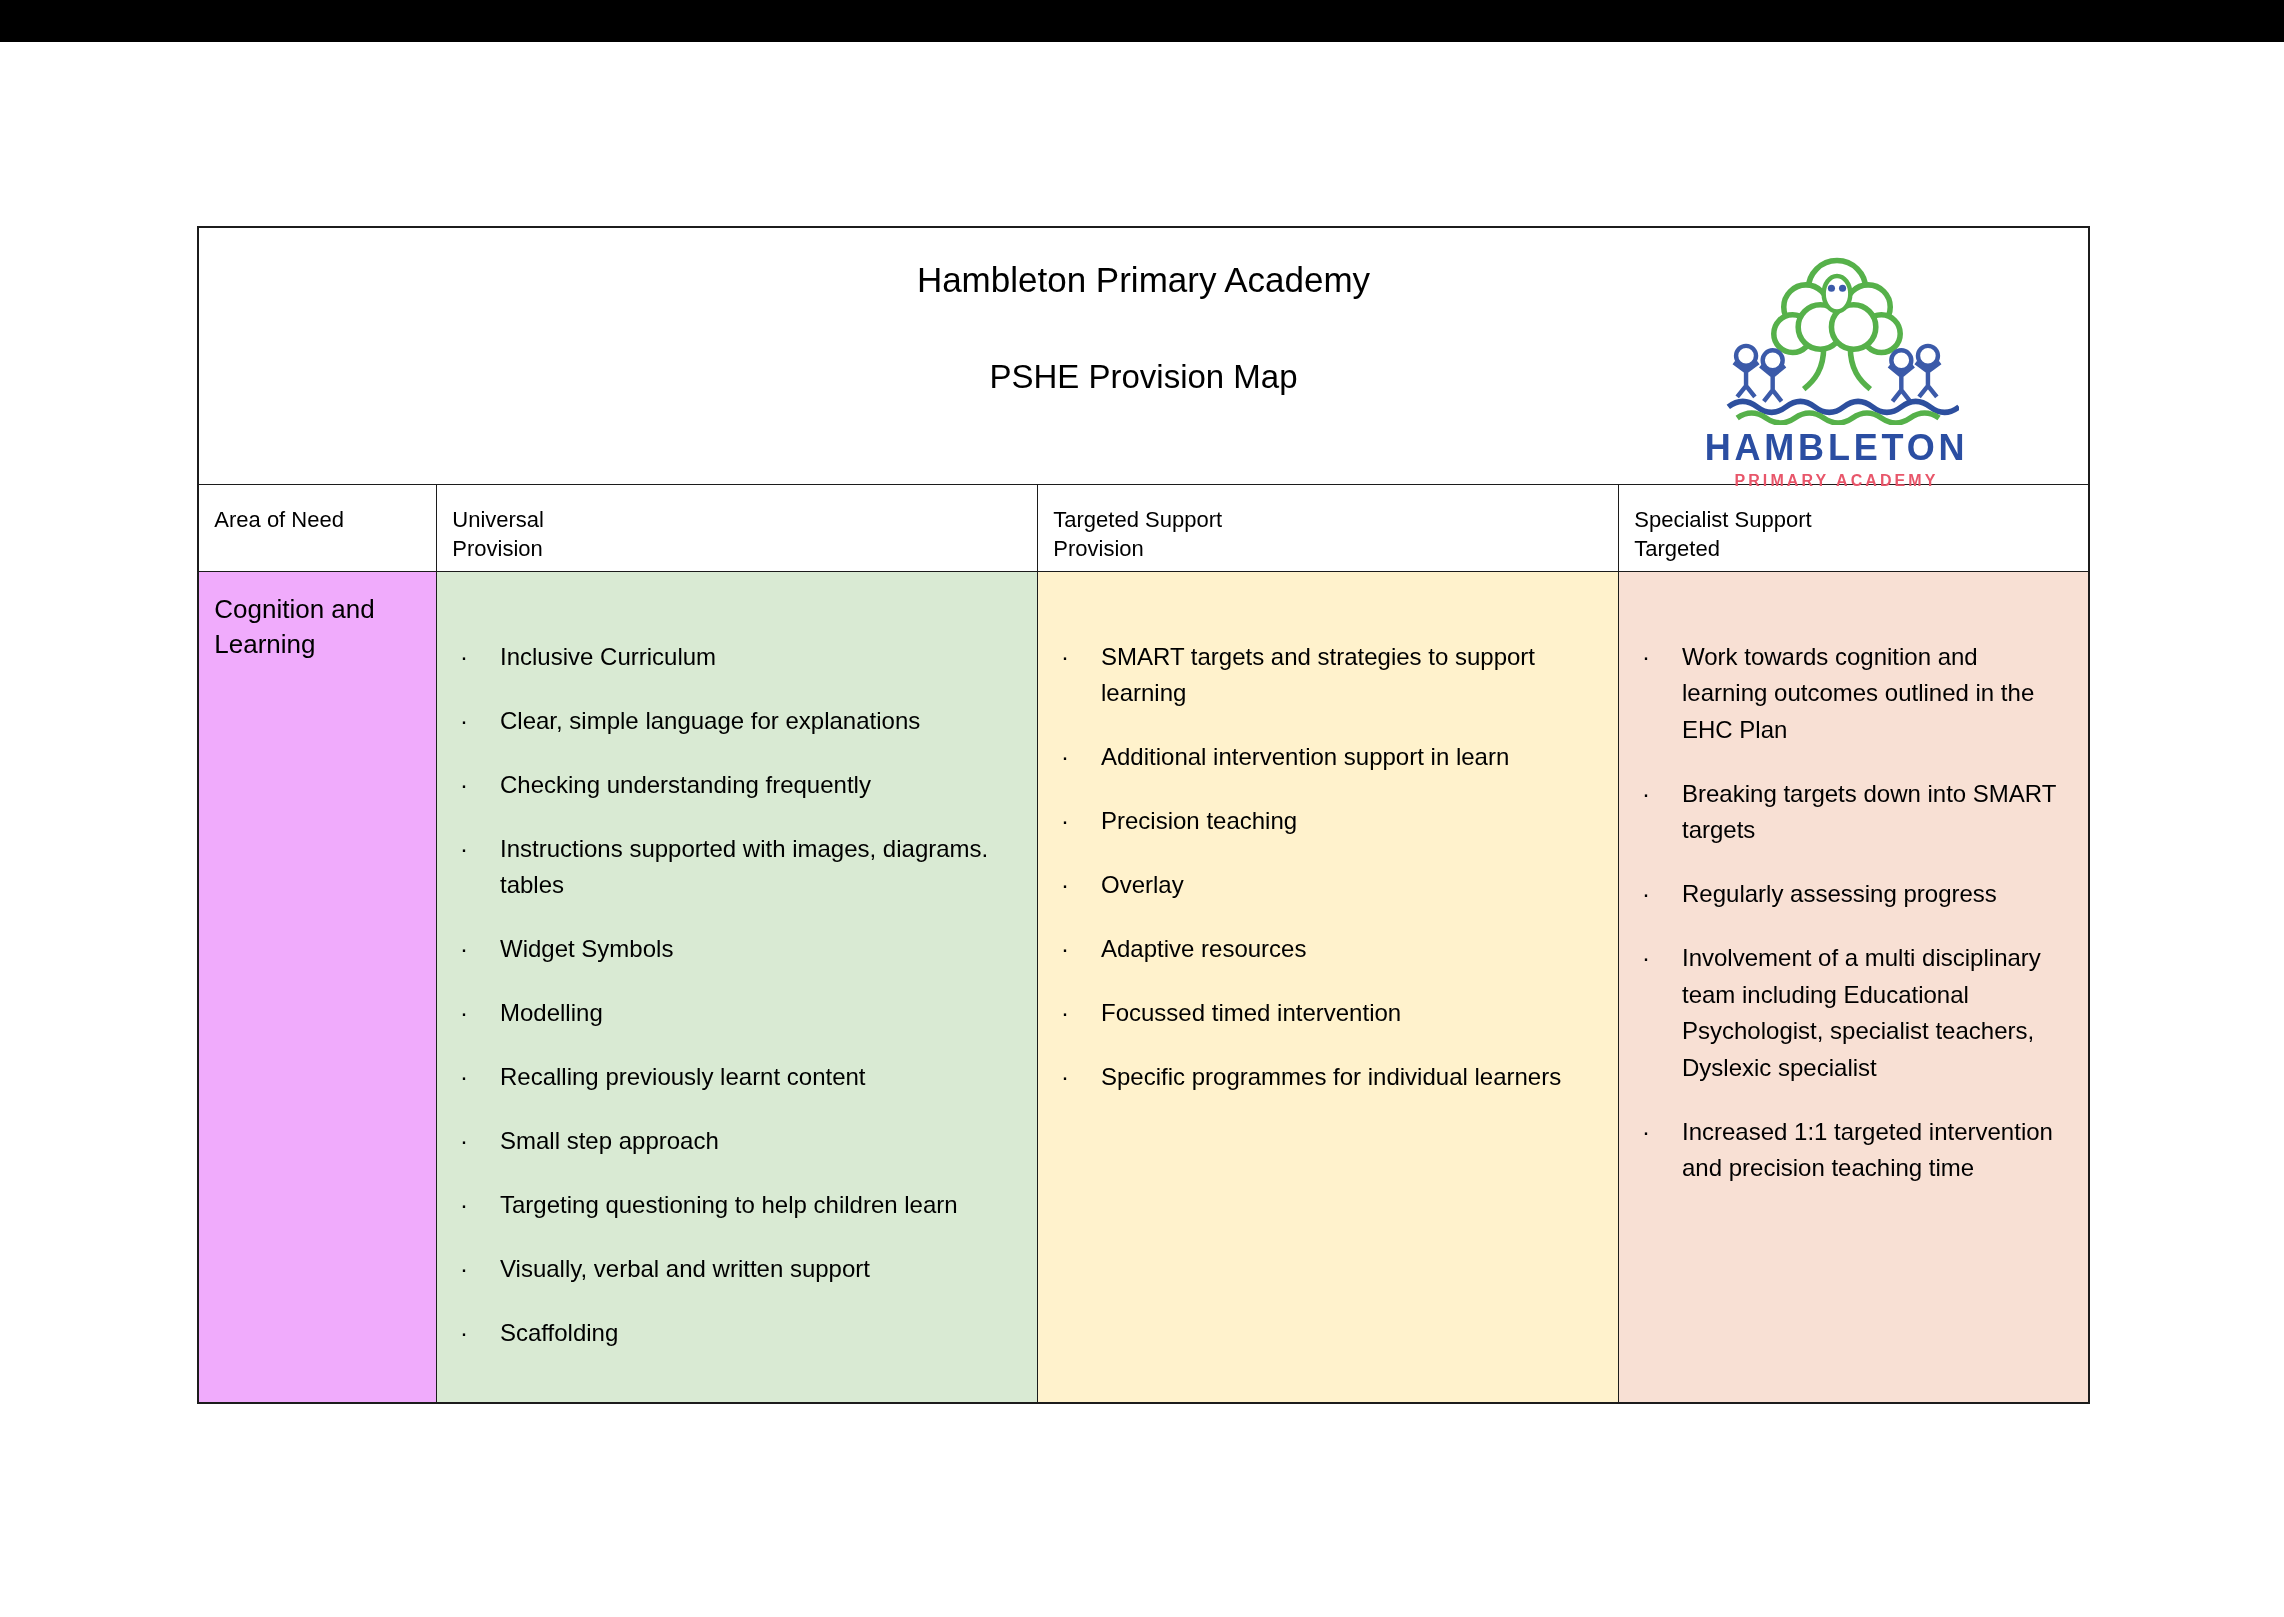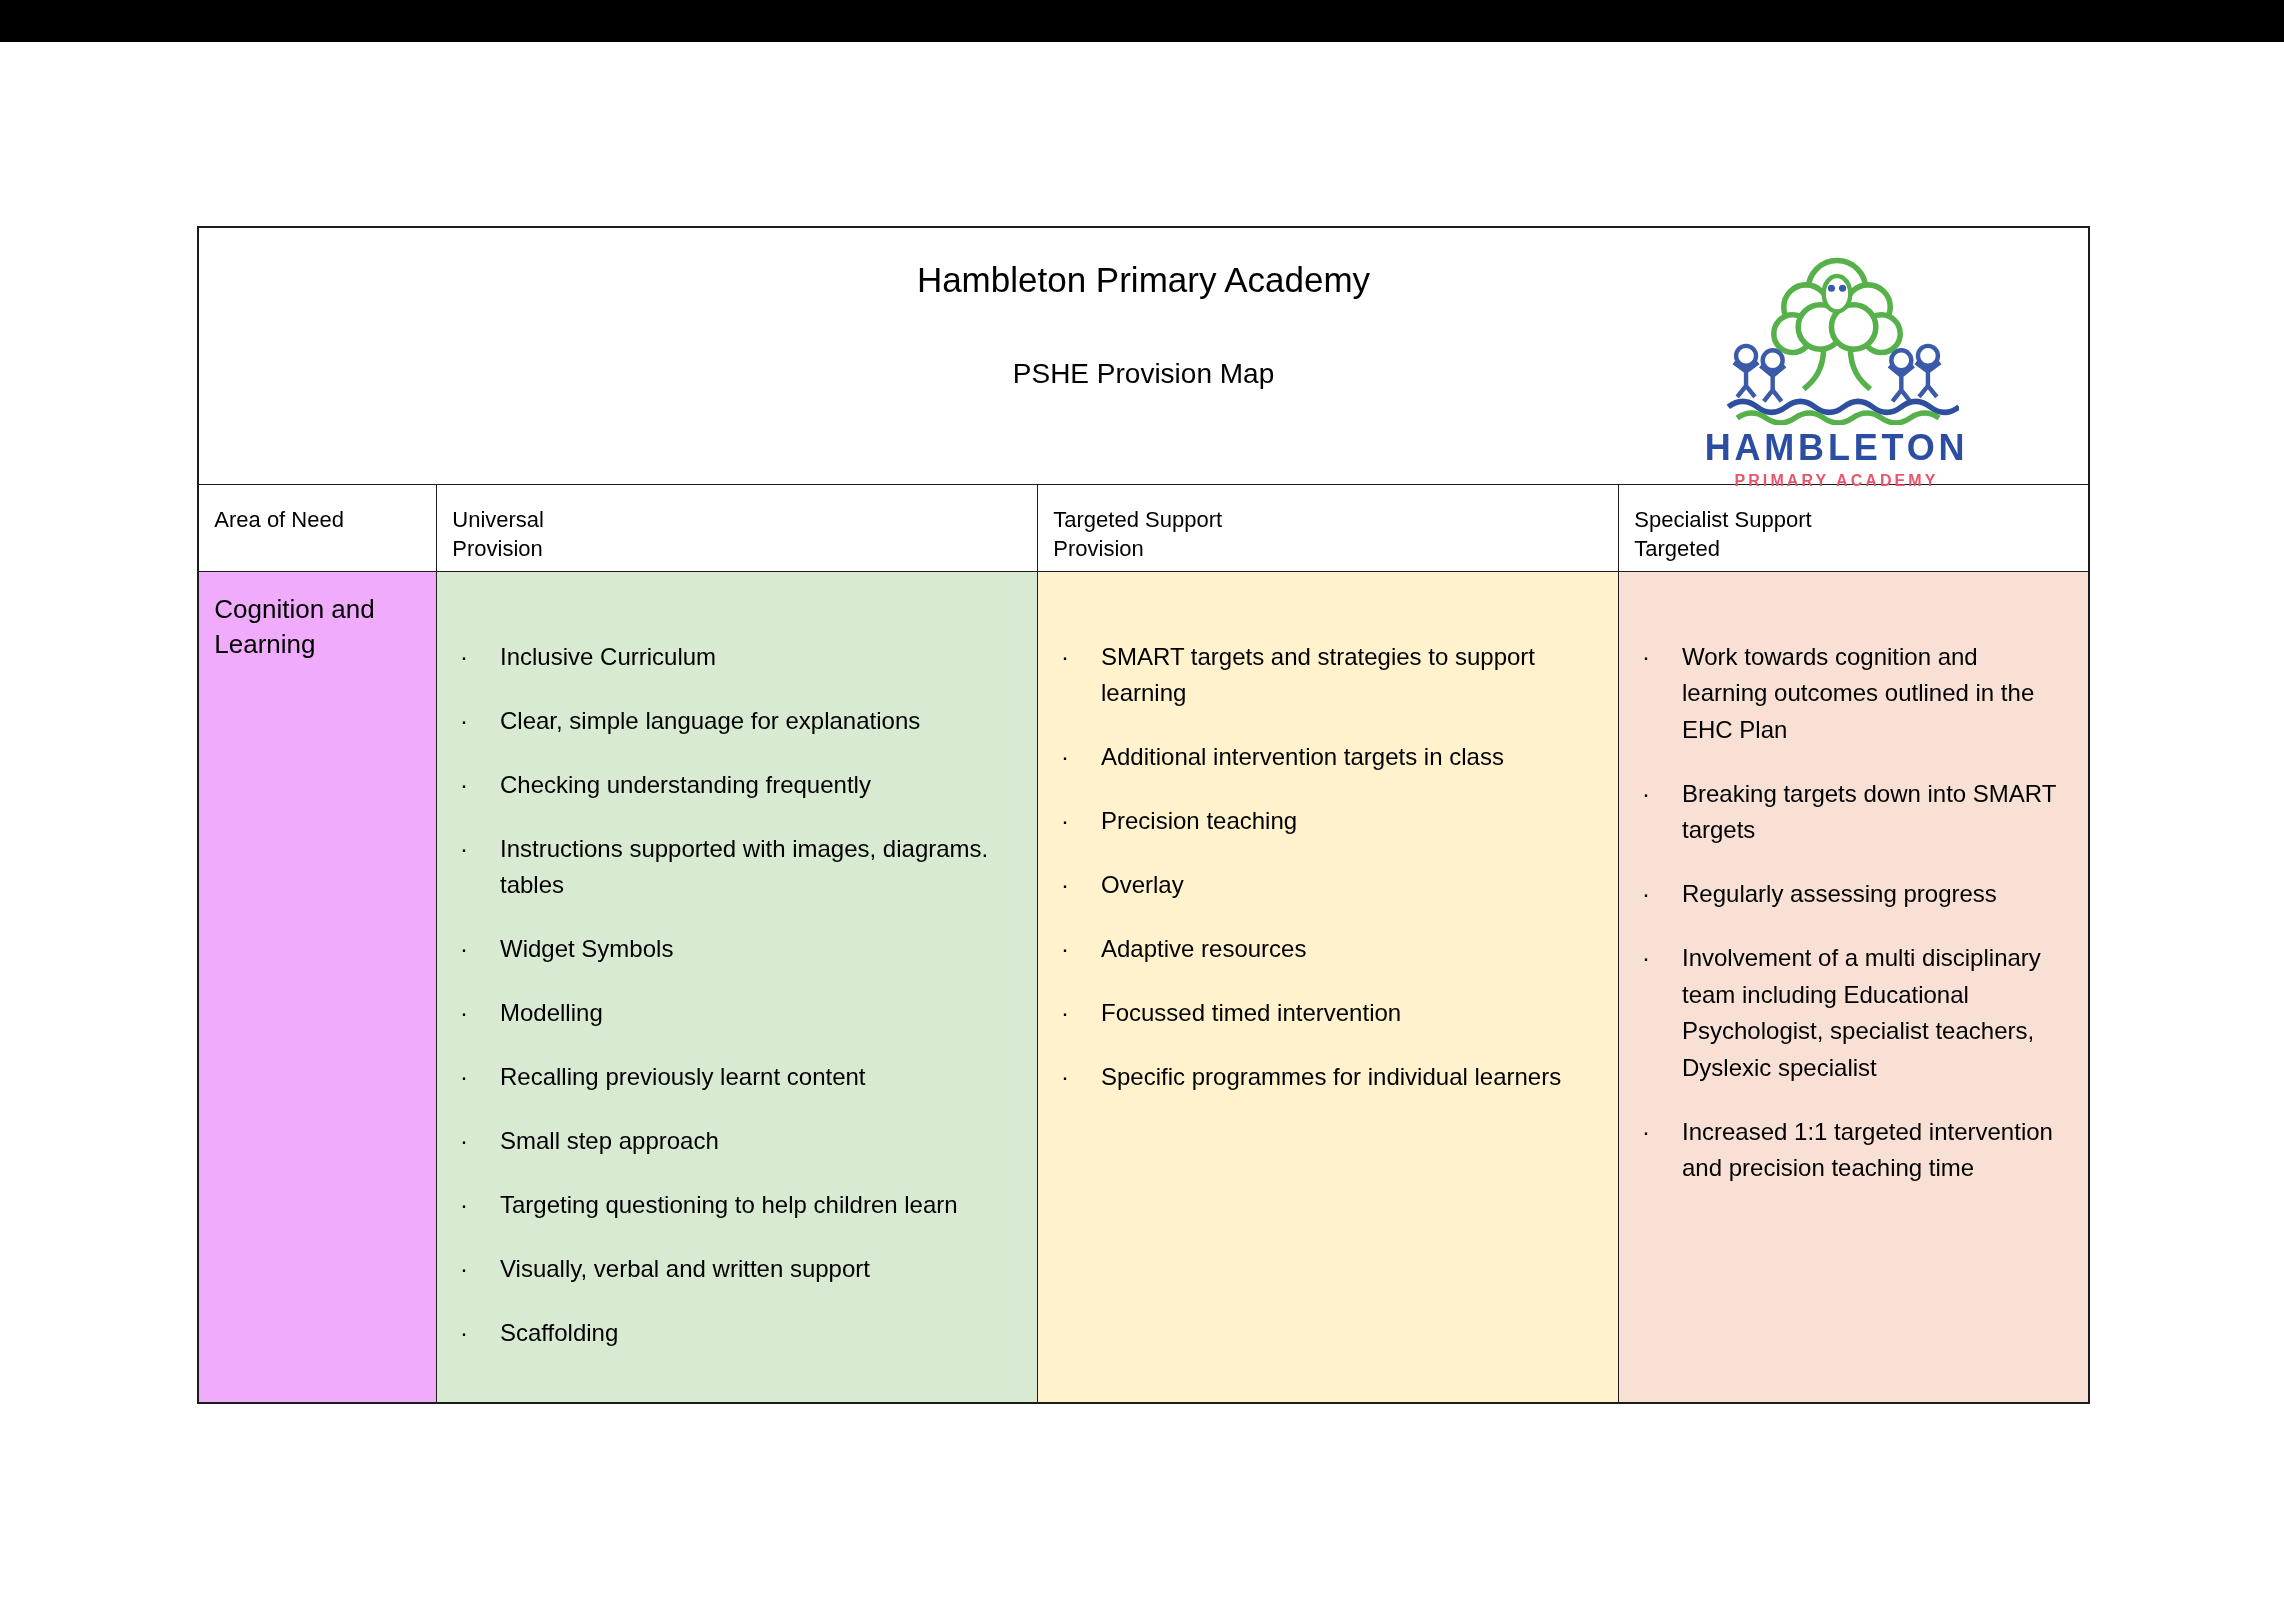--- a/index.html
+++ b/index.html
@@ -29,21 +29,21 @@
   .header-band {
     height: 291px;
     border-bottom: 1.5px solid #1c1c1c;
     position: relative;
   }
   .titles {
     text-align: center;
     padding-top: 32px;
   }
   .title1 { font-size: 35px; font-weight: 400; }
-  .title2 { font-size: 28px; font-weight: 400; margin-top: 58px; }
+  .title2 { font-size: 33px; font-weight: 400; margin-top: 58px; }
   .logo {
     position: absolute;
     top: 21.4px; right: 114px;
     width: 275px;
     text-align: center;
   }
   .logo svg { display: block; margin: 0 auto; }
   .logo-name1 {
     font-size: 36px; font-weight: bold;
     letter-spacing: 3.8px;
@@ -213,21 +213,21 @@
           <span class="bullet-text">Scaffolding</span>
         </div>
       </div>
     <div class="cell list-cell" style="background: rgb(255, 242, 204);">
         <div class="bullet-item">
           <span class="bullet-dot">·</span>
           <span class="bullet-text">SMART targets and strategies to support learning</span>
         </div>
         <div class="bullet-item">
           <span class="bullet-dot">·</span>
-          <span class="bullet-text">Additional intervention targets in class</span>
+          <span class="bullet-text">Additional intervention support in learn</span>
         </div>
         <div class="bullet-item">
           <span class="bullet-dot">·</span>
           <span class="bullet-text">Precision teaching</span>
         </div>
         <div class="bullet-item">
           <span class="bullet-dot">·</span>
           <span class="bullet-text">Overlay</span>
         </div>
         <div class="bullet-item">

